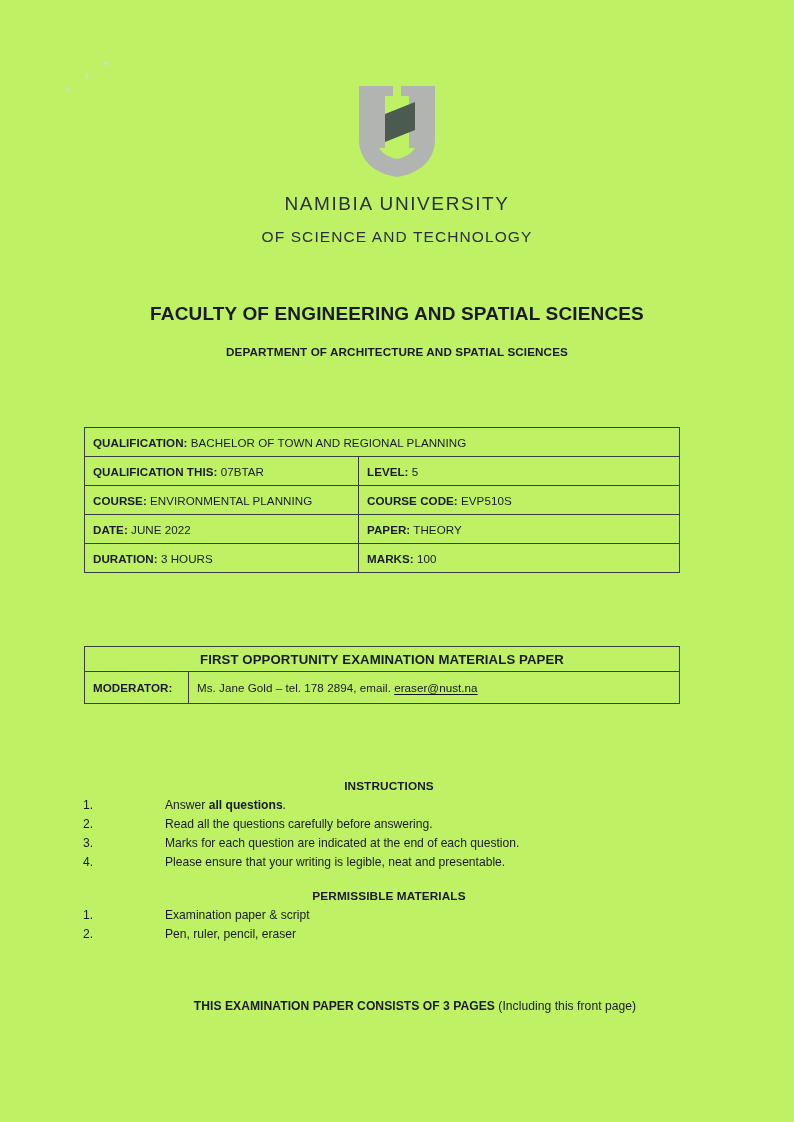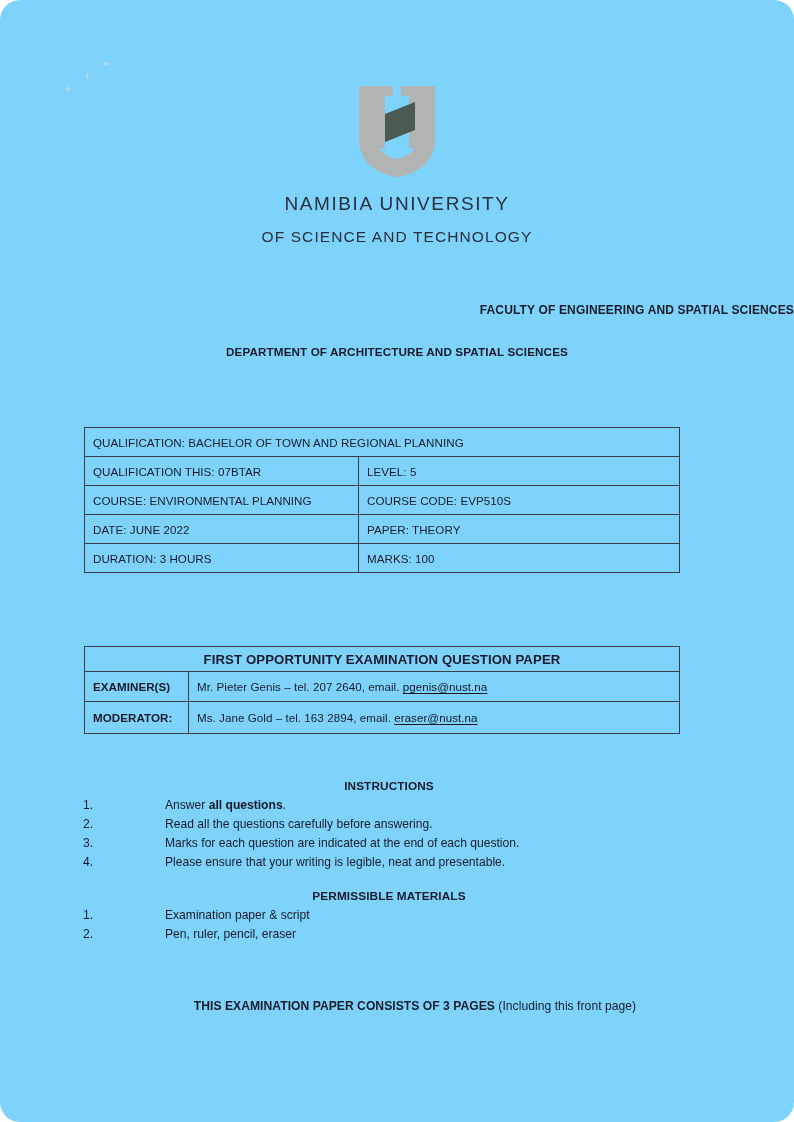--- a/index.html
+++ b/index.html
@@ -12,22 +12,21 @@
     height: 1122px;
     position: relative;
     font-family: "Liberation Sans", sans-serif;
     color: #1a1a28;
     -webkit-font-smoothing: antialiased;
   }
 
   .page {
     position: absolute;
     inset: 0;
-    background: #7dd3fc;
-    border-radius: 20px;
+    background: #bef264;
   }
 
   
   .logo-wrap {
     position: absolute;
     top: 84px;
     left: 0;
     right: 0;
     display: flex;
     justify-content: center;
@@ -57,22 +56,22 @@
     line-height: 20px;
     margin-top: 12px;
     white-space: nowrap;
   }
 
   
   .faculty {
     position: absolute;
     top: 303px;
     left: 0; right: 0;
-    text-align: right;
-    font-size: 12px;
+    text-align: center;
+    font-size: 19px;
     font-weight: 700;
     letter-spacing: 0.15px;
   }
   .department {
     position: absolute;
     top: 345px;
     left: 0; right: 0;
     text-align: center;
     font-size: 11.7px;
     font-weight: 700;
@@ -87,21 +86,21 @@
     border-collapse: collapse;
     table-layout: fixed;
     font-size: 11.6px;
   }
   .tbl td {
     border: 1px solid #3c3c44;
     padding: 0 8px;
     vertical-align: middle;
     letter-spacing: 0.05px;
   }
-  .tbl b { font-weight: 400; }
+  .tbl b { font-weight: 700; }
 
   #qual-table { top: 427px; }
   #qual-table td { height: 28px; }
   #qual-table .colA { width: 274px; }
 
   #exam-table { top: 646px; }
   #exam-table .title-cell {
     text-align: center;
     font-weight: 700;
     font-size: 13.2px;
@@ -236,29 +235,25 @@
     </tbody>
   </table>
 
   <table class="tbl" id="exam-table">
     <colgroup>
         <col style="width:104px">
         <col>
       </colgroup>
     <tbody>
       <tr>
-        <td class="title-cell" colspan="2">FIRST OPPORTUNITY EXAMINATION QUESTION PAPER</td>
-      </tr>
-      <tr class="row-ex">
-        <td class="lbl">EXAMINER(S)</td>
-        <td class="person"><span>Mr. Pieter Genis – tel. 207 2640, email. </span><span class="email">pgenis@nust.na</span></td>
+        <td class="title-cell" colspan="2">FIRST OPPORTUNITY EXAMINATION MATERIALS PAPER</td>
       </tr>
       <tr class="row-mo">
         <td class="lbl">MODERATOR:</td>
-        <td class="person"><span>Ms. Jane Gold – tel. 163 2894, email. </span><span class="email">eraser@nust.na</span></td>
+        <td class="person"><span>Ms. Jane Gold – tel. 178 2894, email. </span><span class="email">eraser@nust.na</span></td>
       </tr>
     </tbody>
   </table>
 
   <div class="sec-heading" id="instructions-heading">INSTRUCTIONS</div>
   <div class="list" id="instructions-list">
     <div class="row">
       <span class="num">1.</span>
       <span class="txt"><span>Answer </span><b>all questions</b><span>.</span></span>
     </div>

